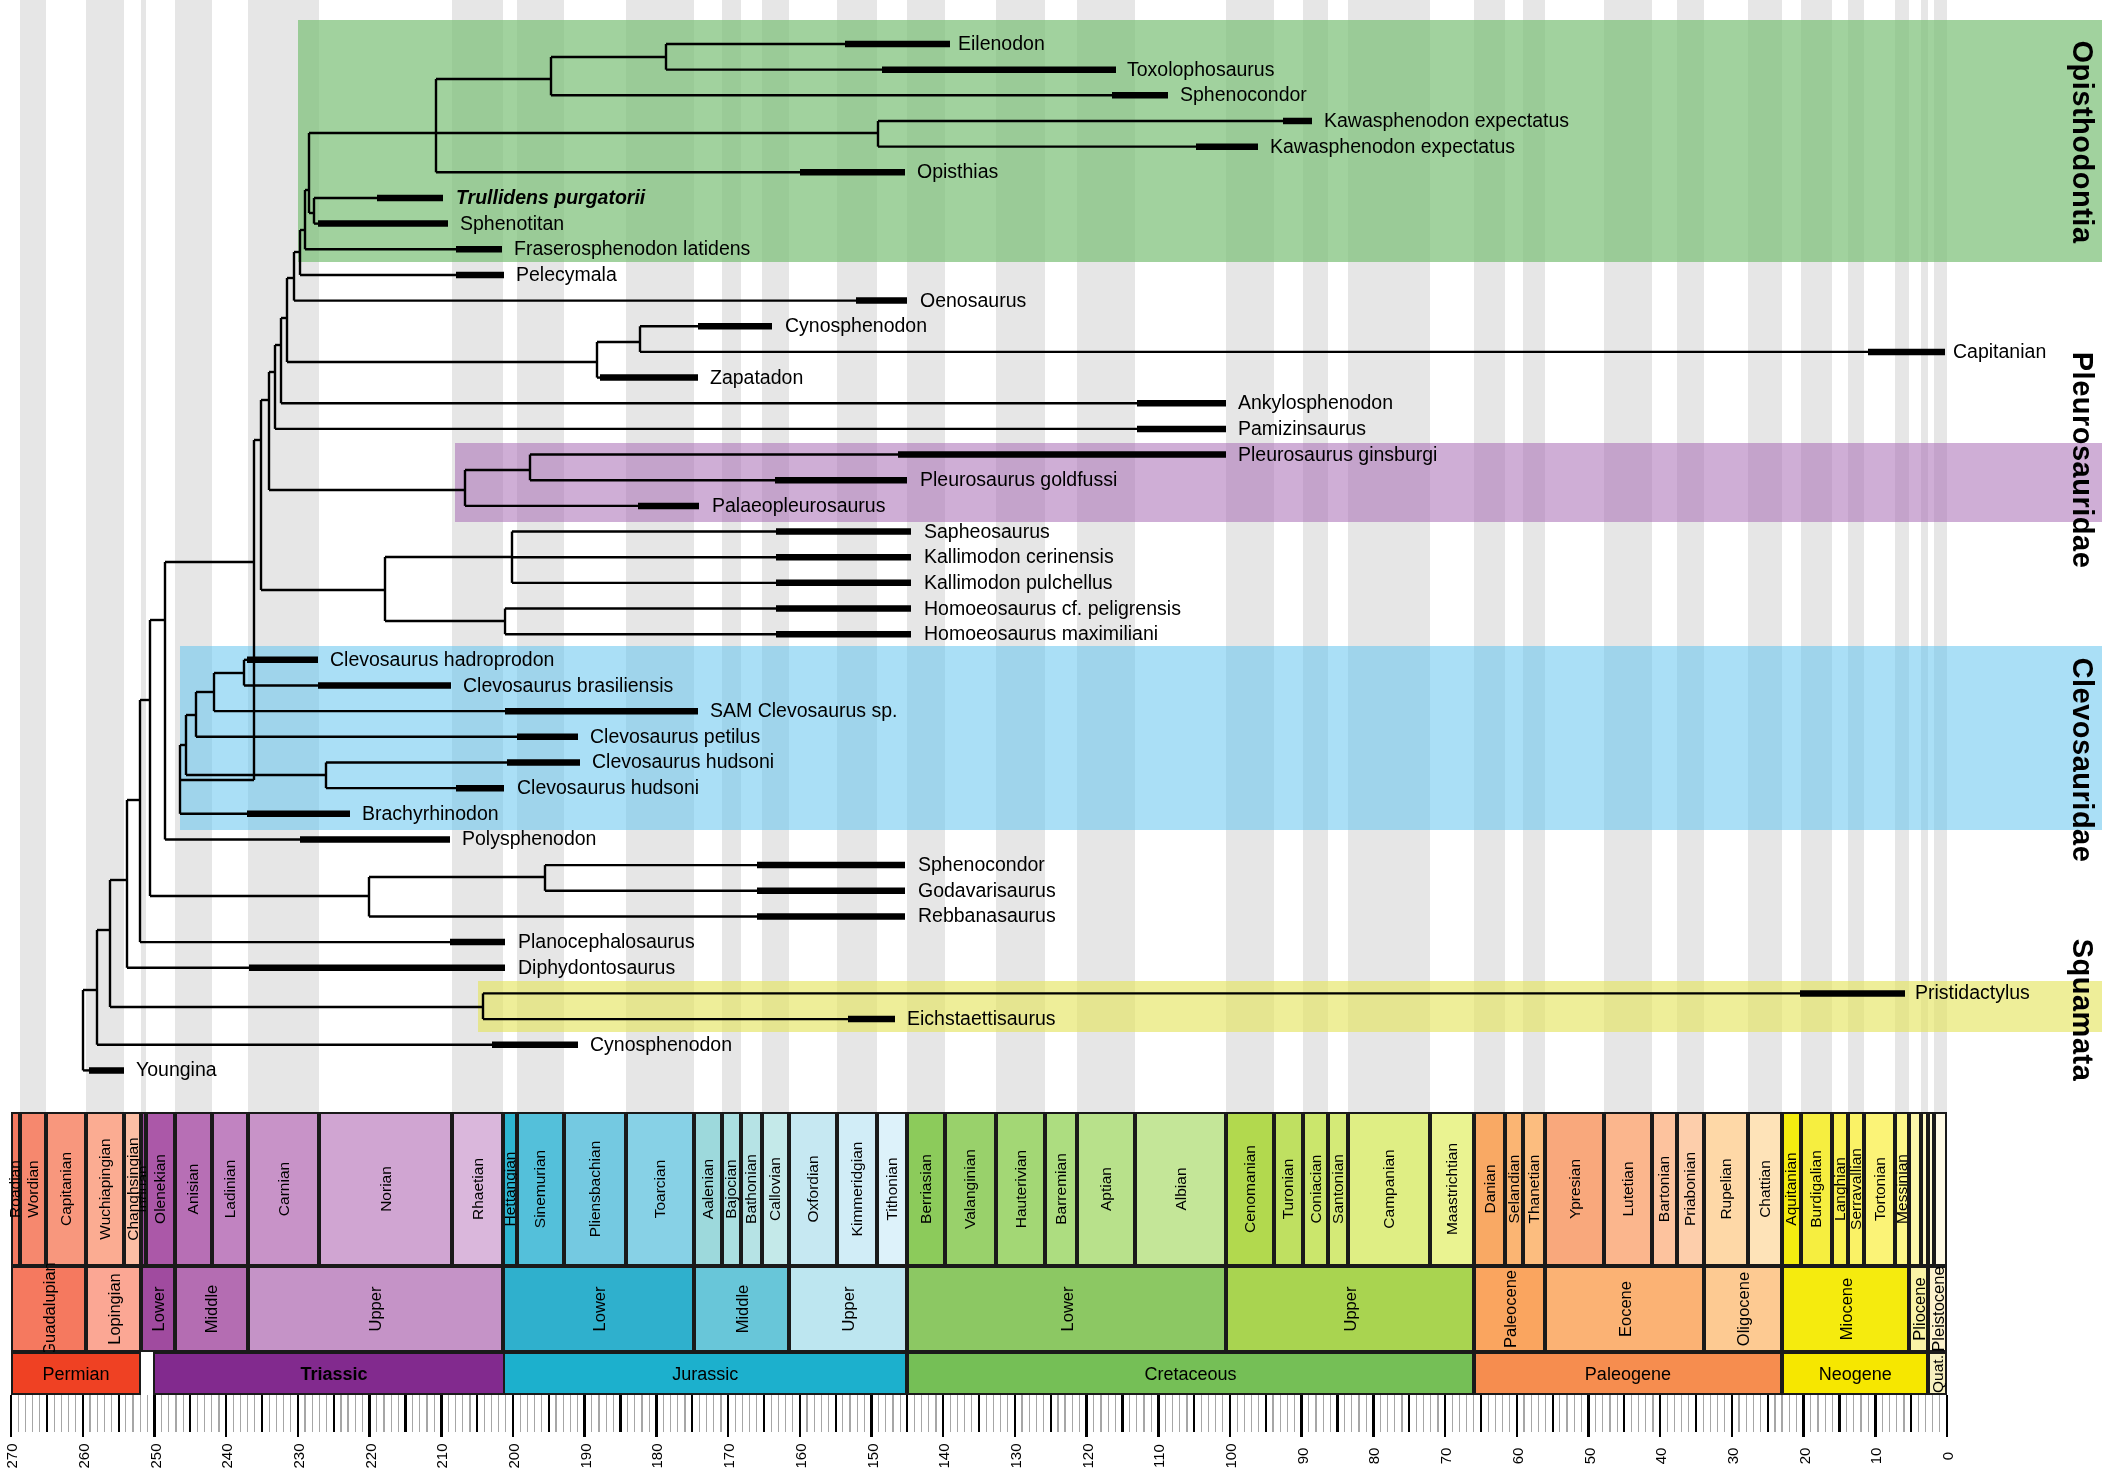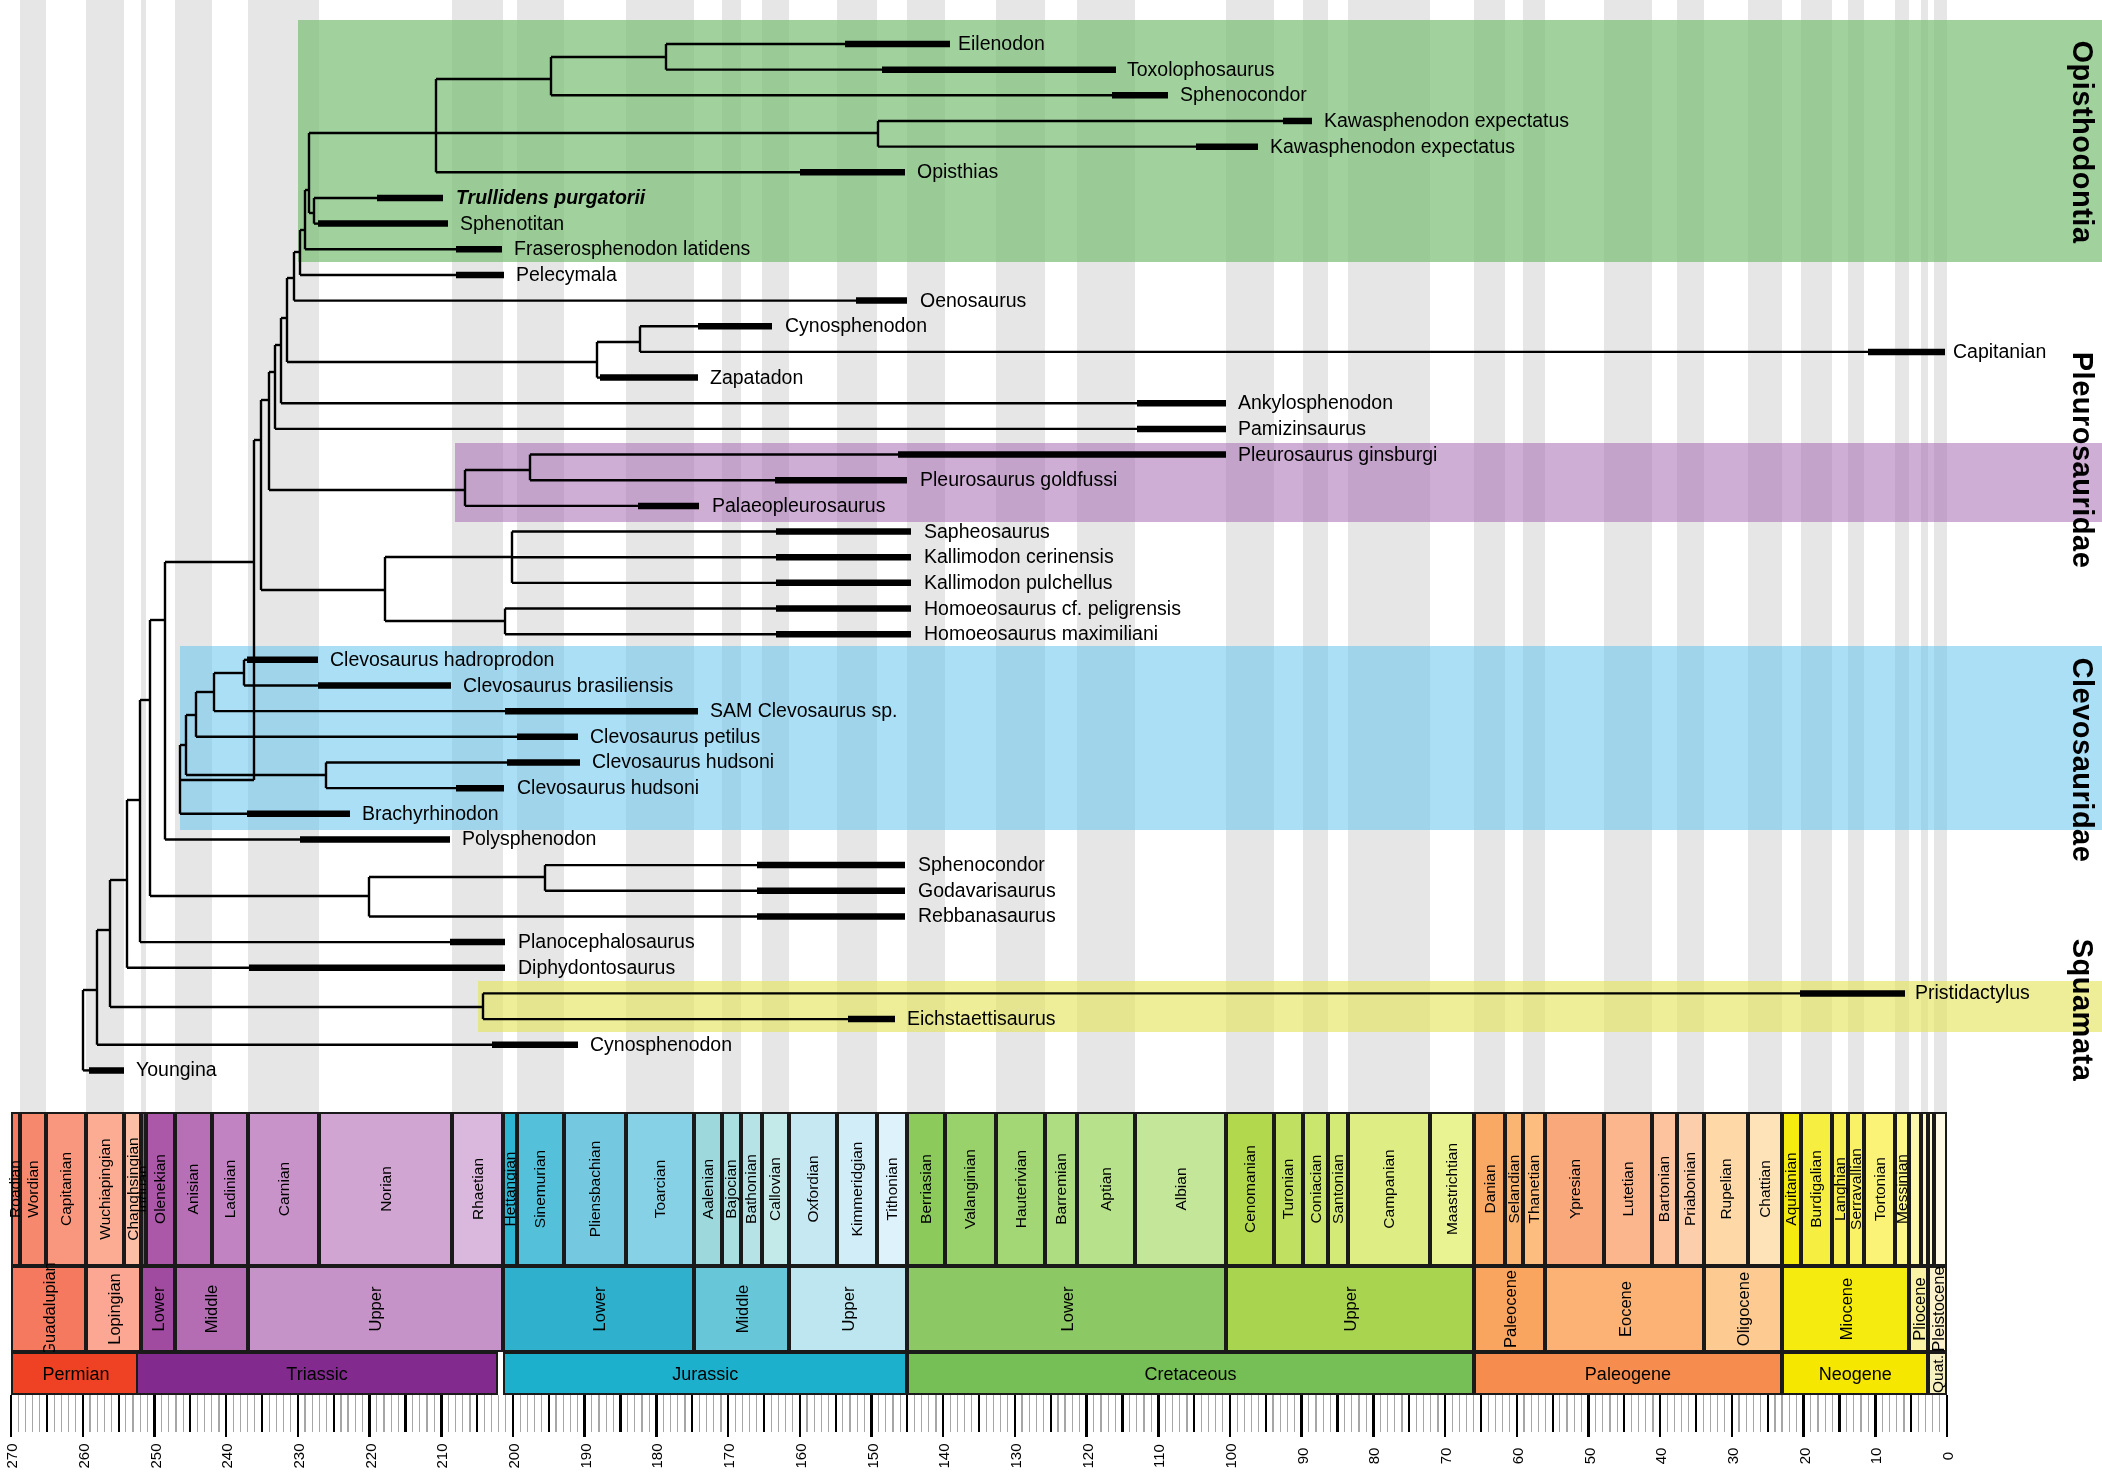--- a/index.html
+++ b/index.html
@@ -464,21 +464,21 @@
       </div>
       <div class="sbox" style="left: 1909px; top: 1266px; width: 19.359px; height: 86px; background: rgb(250, 243, 166);">
         <div class="rlab epochlab">Pliocene</div>
       </div>
       <div class="sbox" style="left: 1928.36px; top: 1266px; width: 18.642px; height: 86px; background: rgb(253, 242, 206);">
         <div class="rlab epochlab">Pleistocene</div>
       </div>
       <div class="sbox" style="left: 11.1px; top: 1352px; width: 129.777px; height: 43px; background: rgb(239, 65, 35);">
         <div class="hlab">Permian</div>
       </div>
-      <div class="sbox" style="left: 136px; top: 1352px; width: 362.085px; height: 43px; background: rgb(130, 42, 142);">
+      <div class="sbox" style="left: 153px; top: 1352px; width: 362.085px; height: 43px; background: rgb(130, 42, 142); font-weight: bold;">
         <div class="hlab">Triassic</div>
       </div>
       <div class="sbox" style="left: 502.962px; top: 1352px; width: 404.388px; height: 43px; background: rgb(28, 176, 205);">
         <div class="hlab">Jurassic</div>
       </div>
       <div class="sbox" style="left: 907.35px; top: 1352px; width: 566.43px; height: 43px; background: rgb(117, 191, 86);">
         <div class="hlab">Cretaceous</div>
       </div>
       <div class="sbox" style="left: 1473.78px; top: 1352px; width: 308.31px; height: 43px; background: rgb(246, 141, 79);">
         <div class="hlab">Paleogene</div>

